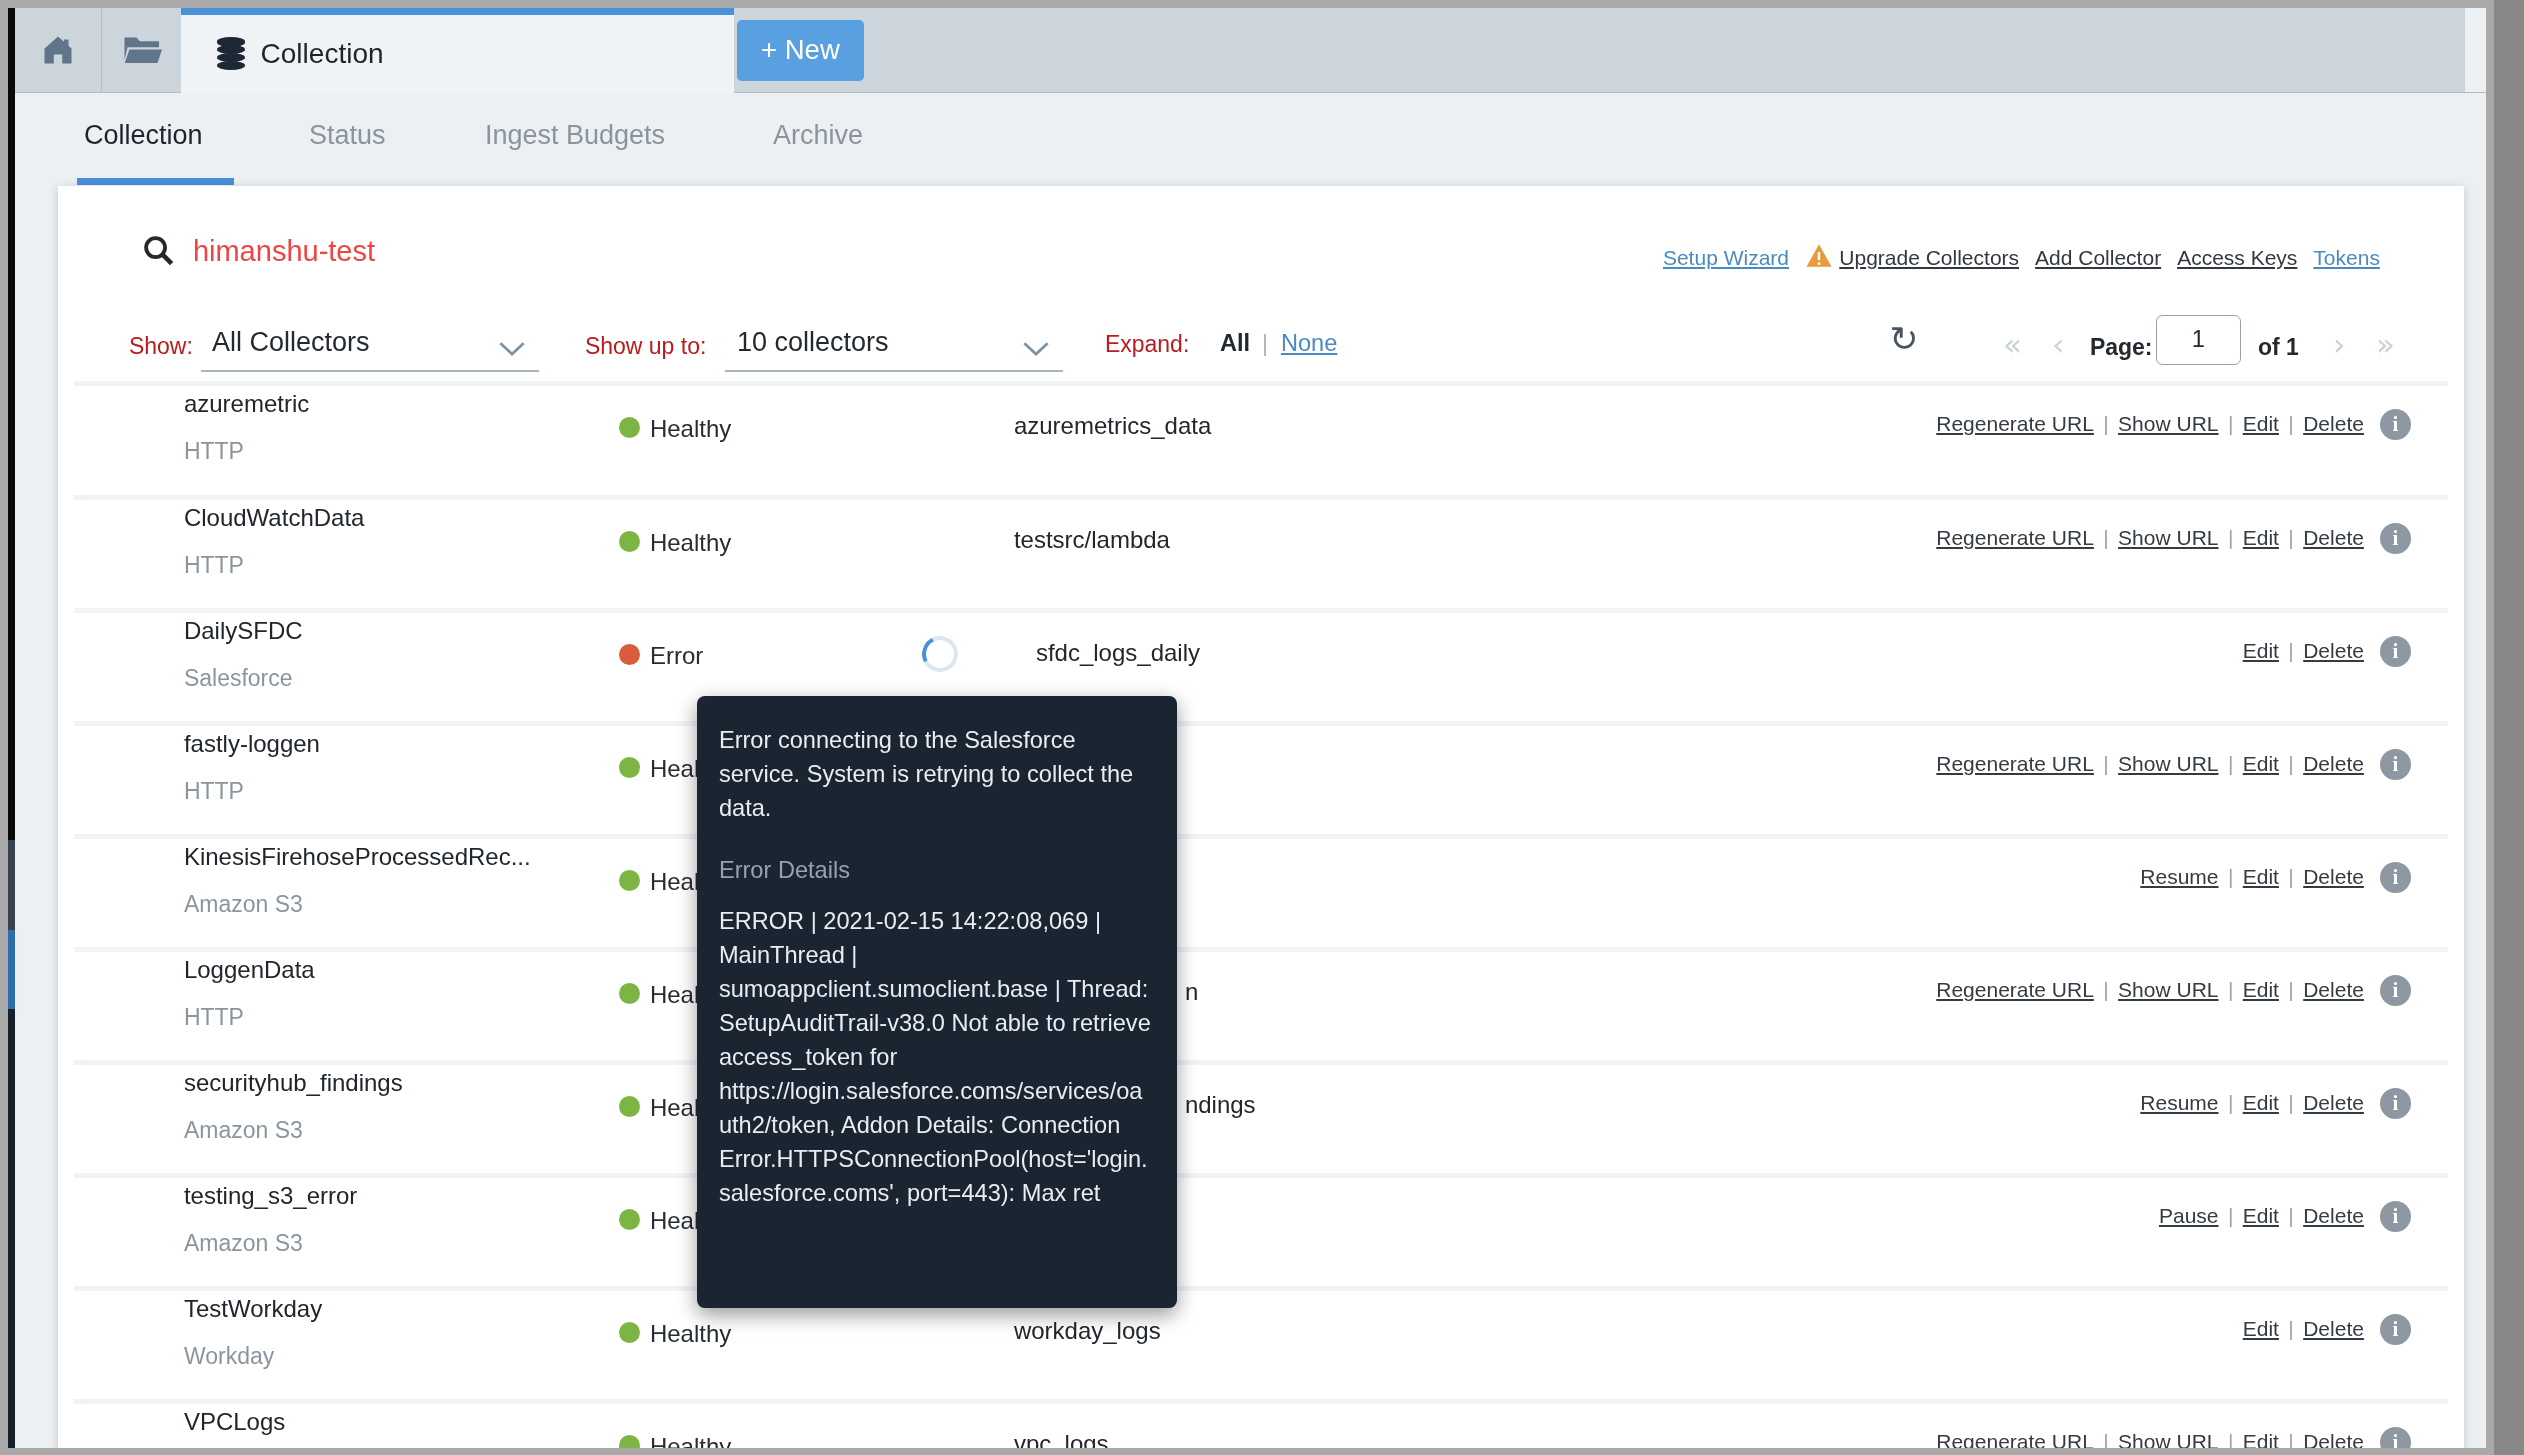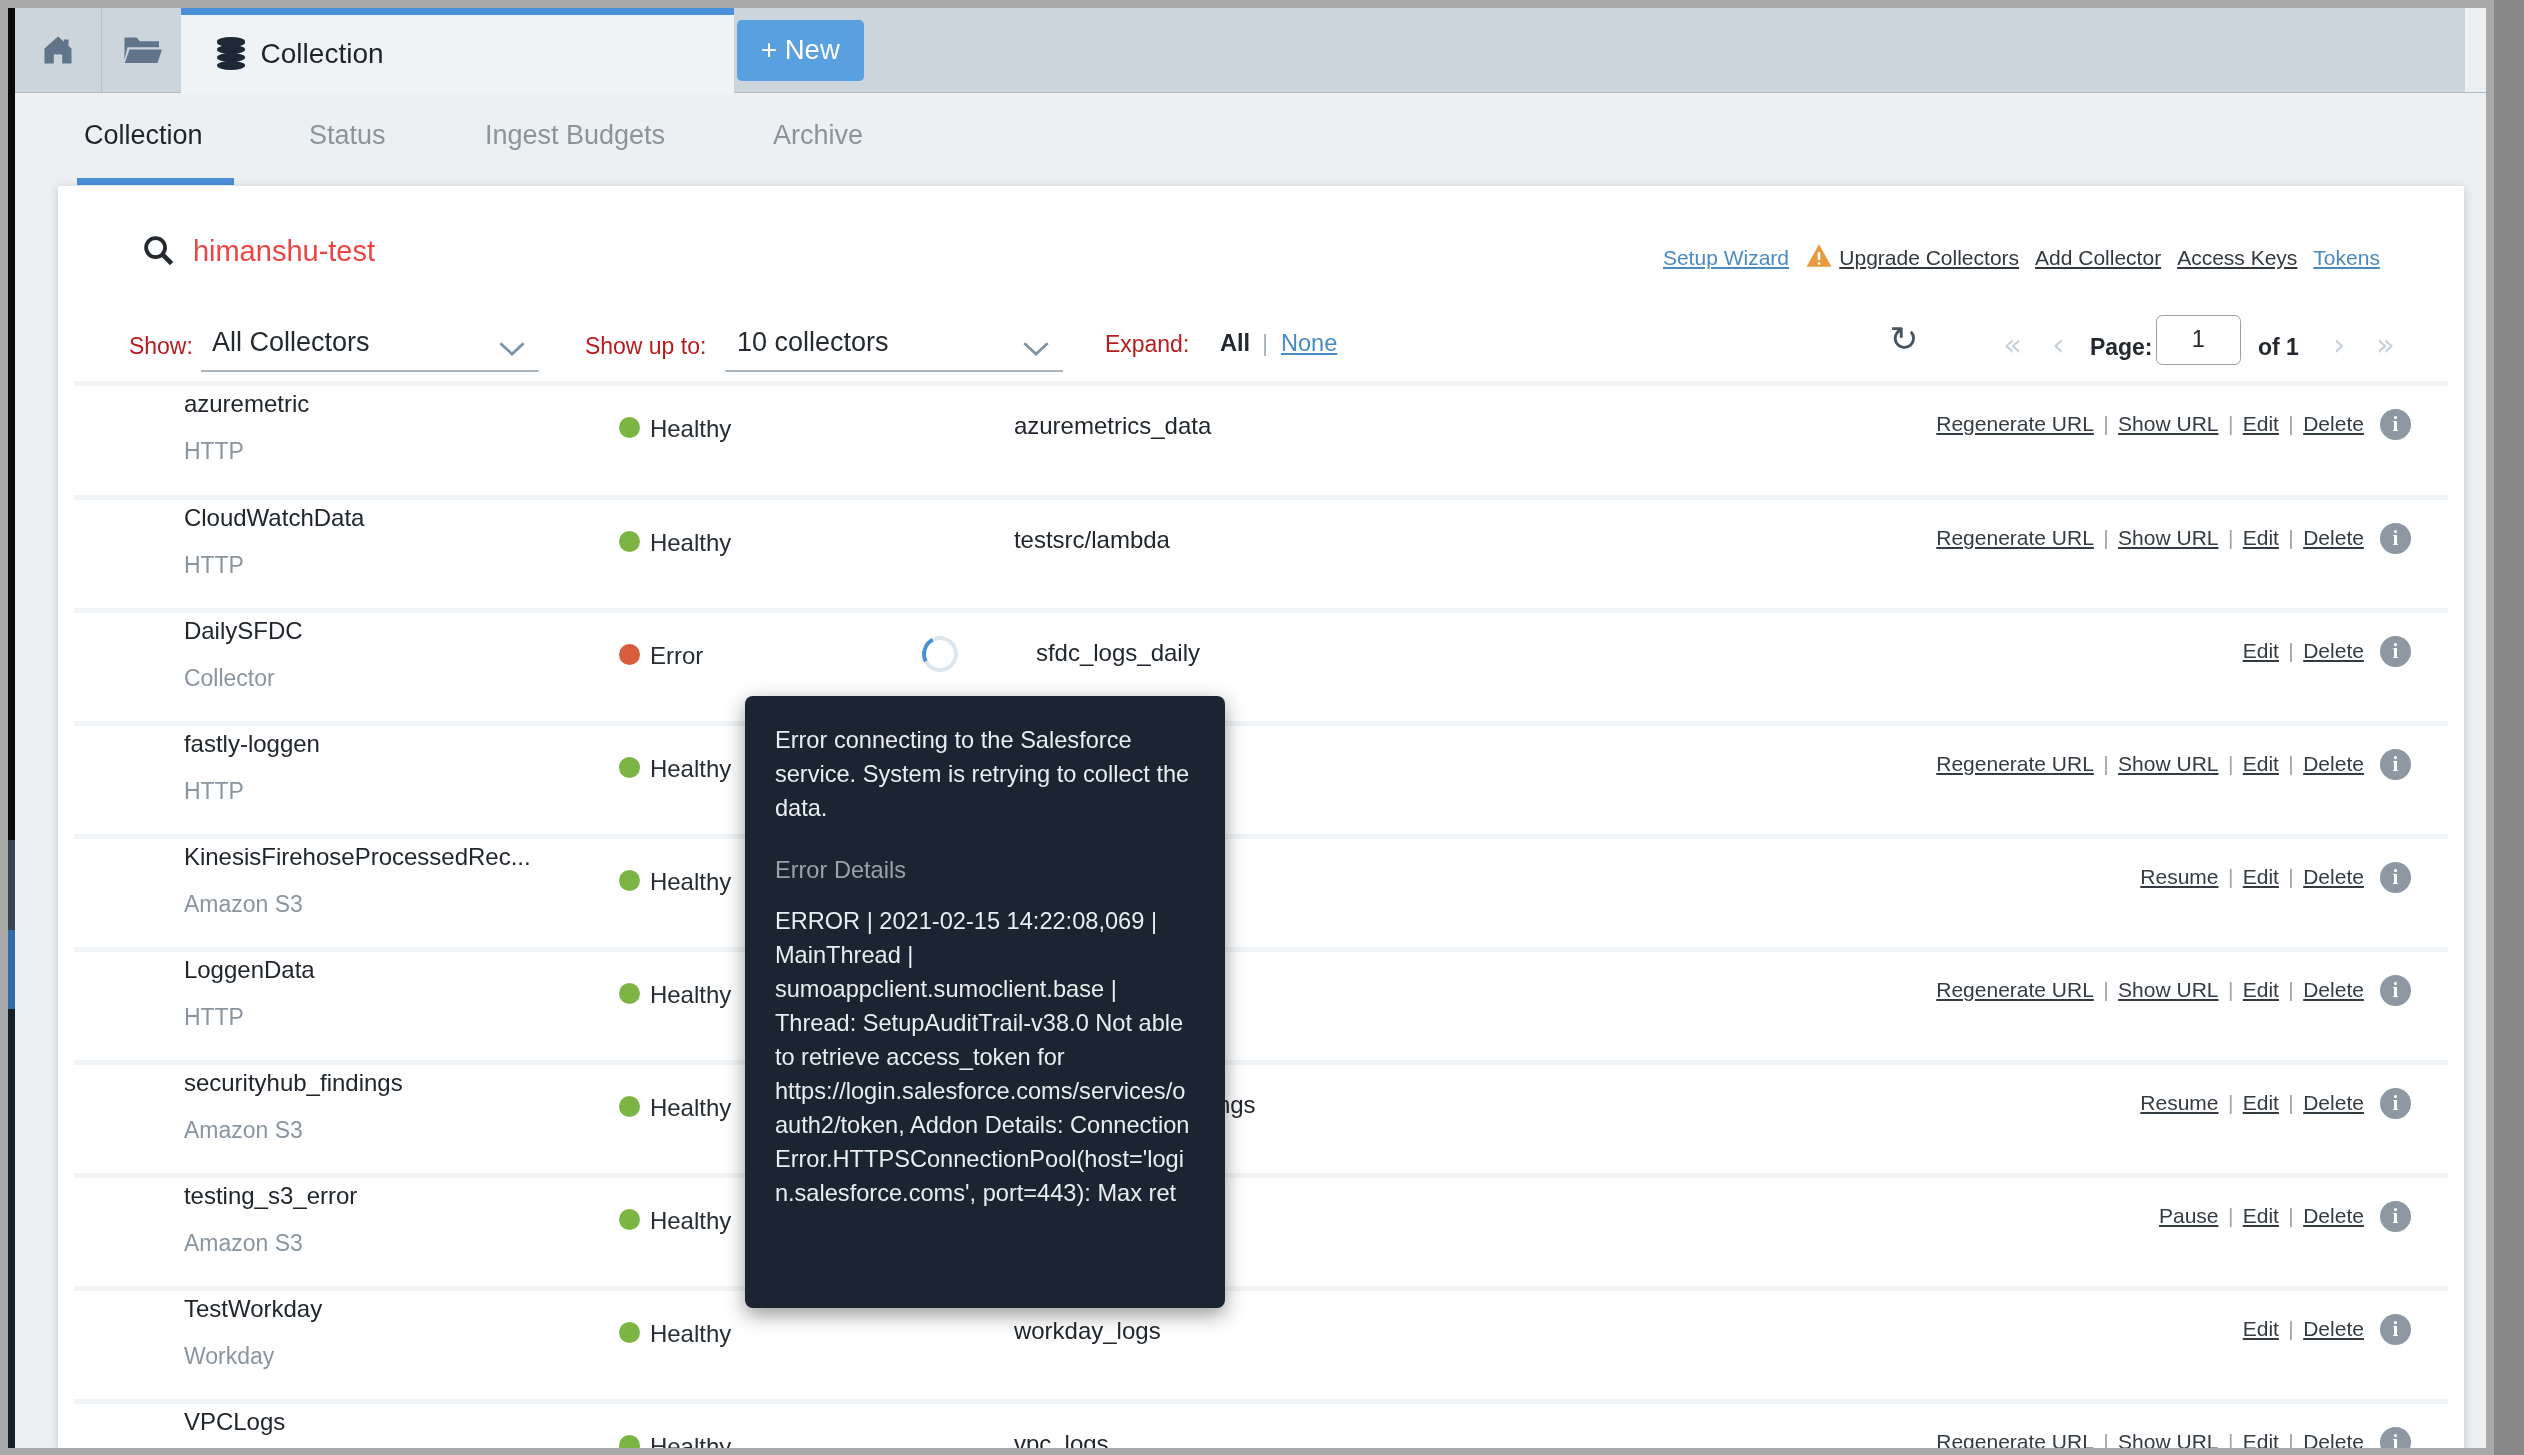--- a/index.html
+++ b/index.html
@@ -84,21 +84,21 @@
   .acts{position:absolute;right:100px;top:31px;font-size:21px;white-space:nowrap;}
   .alink{color:#343b42;text-decoration:underline;cursor:pointer;}
   .asep{color:#9aa4ad;margin:0 9.4px;text-decoration:none;}
   .info{position:absolute;left:2322px;top:28px;width:31px;height:31px;border-radius:50%;background:#8d98a2;
         color:#fff;font-size:21px;font-weight:bold;display:flex;align-items:center;justify-content:center;
         cursor:pointer;font-family:"Liberation Serif",serif;}
 
   
   .tooltip{position:absolute;left:689px;top:688px;width:480px;height:612px;background:#1a2531;
            border-radius:7.9px;box-shadow:0 6.3px 20.4px rgba(0,0,0,.4);box-sizing:border-box;
-           padding:27px 30px;color:#e9edf1;font-size:23.6px;line-height:34px;z-index:5;overflow:hidden;margin-left:48px;}
+           padding:27px 22px;color:#e9edf1;font-size:23.6px;line-height:34px;z-index:5;overflow:hidden;}
   .tooltip .heading{margin-top:28px;color:#97a2ac;}
   .tooltip .details{margin-top:17.3px;overflow-wrap:anywhere;word-break:break-word;}
 
   .warn-tri{display:inline-block;}
 </style>
 </head>
 <body>
 
 <div class="stage">
   <div class="frame">
@@ -235,21 +235,21 @@
             <span class="ctype">HTTP</span>
             <span class="dot healthy"></span>
             <span class="cstatus">Healthy</span>
             <span class="csource" style="left:956px;top:31px">testsrc/lambda</span>
             <span class="acts"><span class="alink">Regenerate URL</span><span class="asep">|</span><span class="alink">Show URL</span><span class="asep">|</span><span class="alink">Edit</span><span class="asep">|</span><span class="alink">Delete</span></span>
             <span class="info">i</span>
           </div>
           <div class="row" style="top:422px">
             <div class="divider"></div>
             <span class="cname">DailySFDC</span>
-            <span class="ctype">Collector</span>
+            <span class="ctype">Salesforce</span>
             <span class="dot error"></span>
             <span class="cstatus">Error</span>
             <span class="spinner"></span>
             <span class="csource" style="left:978px;top:31px">sfdc_logs_daily</span>
             <span class="acts"><span class="alink">Edit</span><span class="asep">|</span><span class="alink">Delete</span></span>
             <span class="info">i</span>
           </div>
           <div class="row" style="top:535px">
             <div class="divider"></div>
             <span class="cname">fastly-loggen</span>

